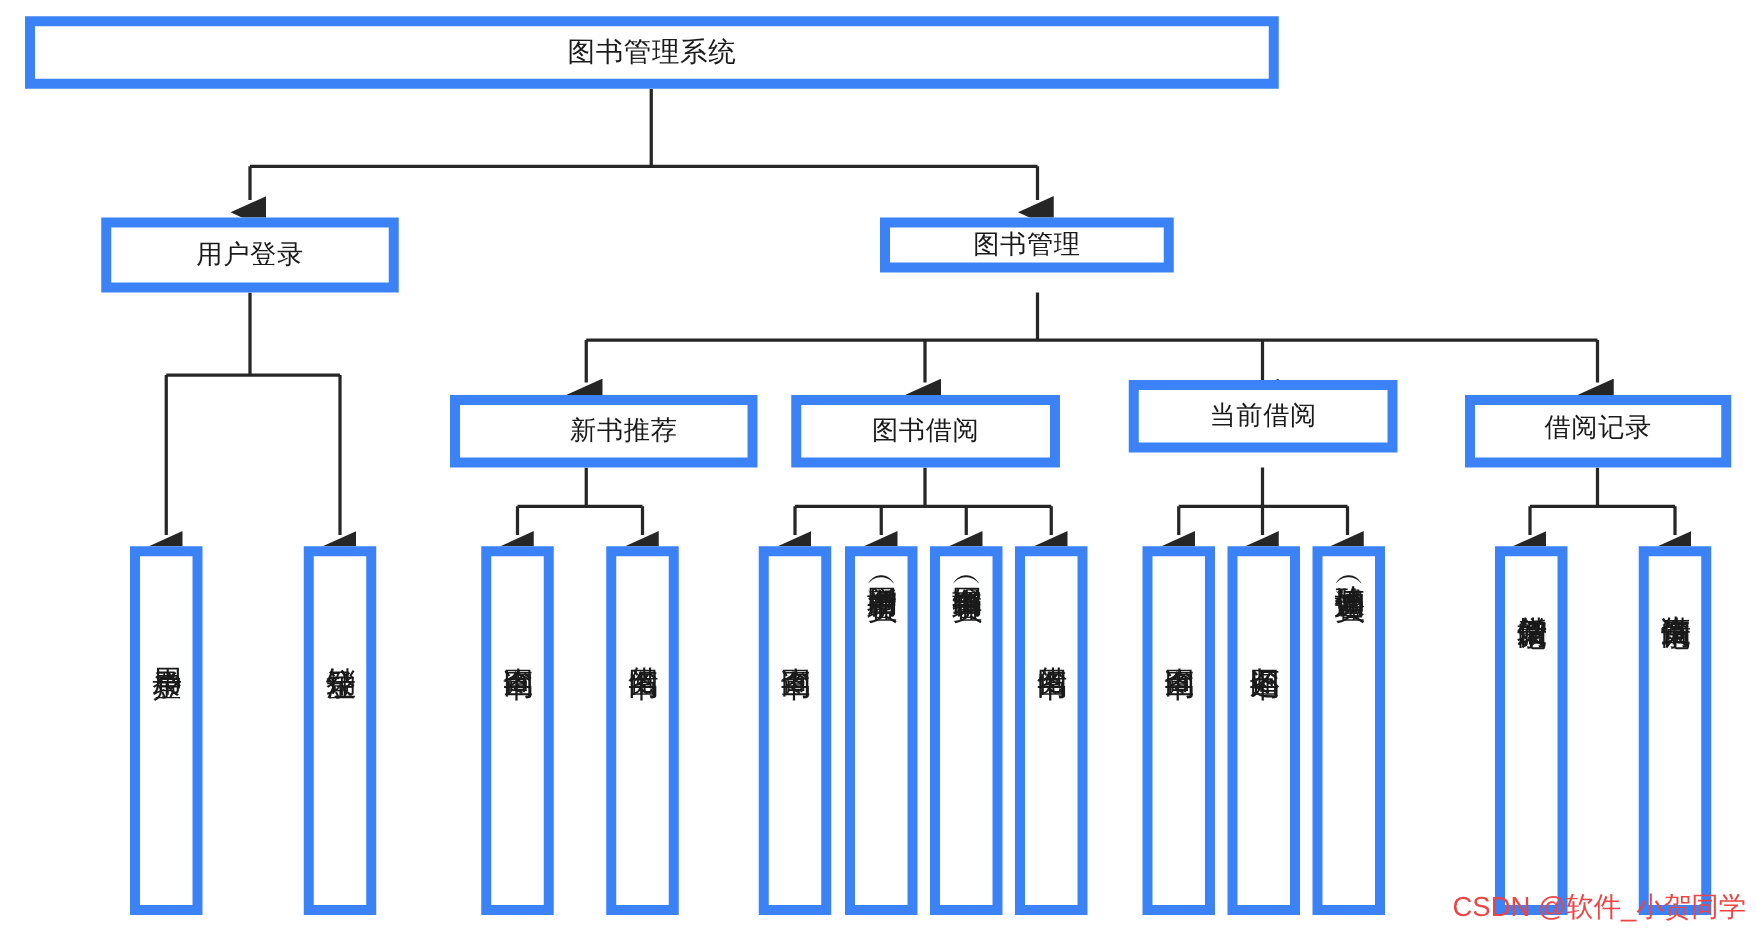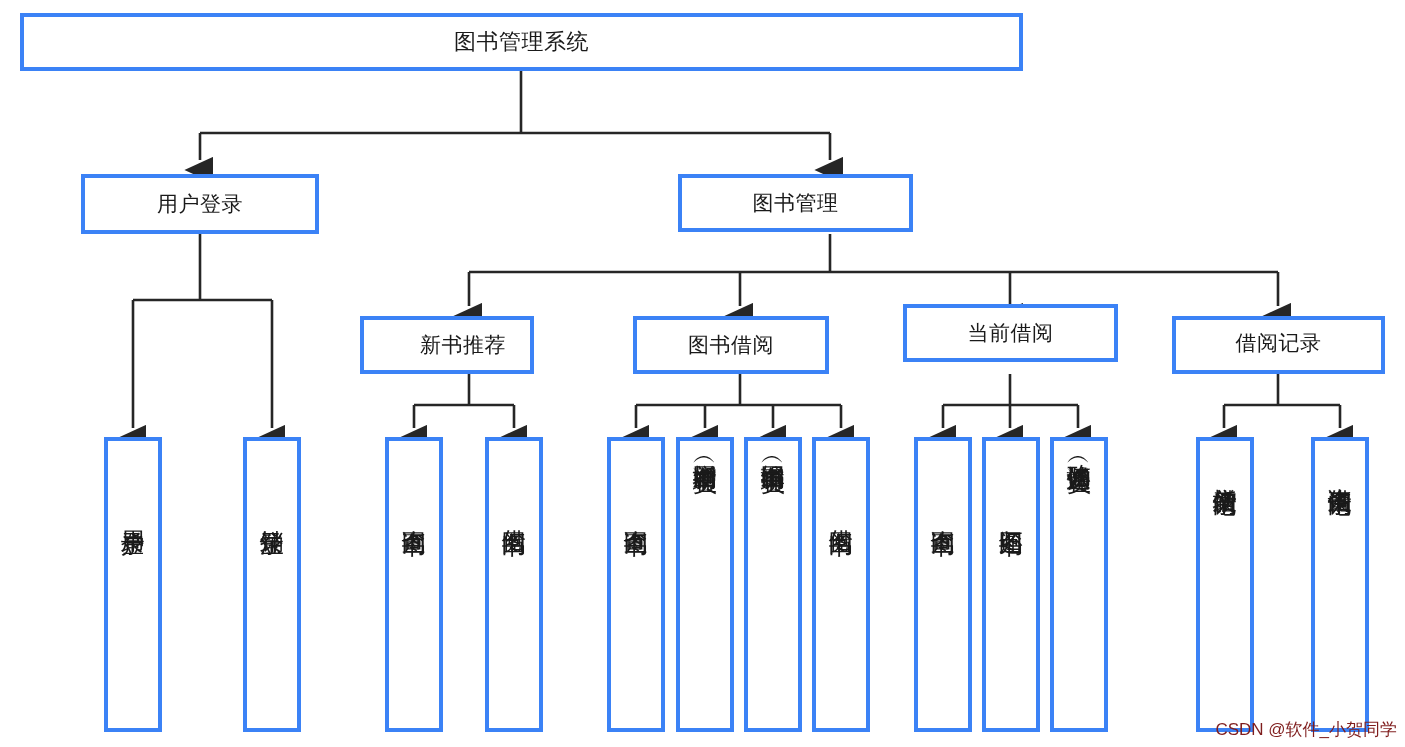--- a/index.html
+++ b/index.html
@@ -22,21 +22,21 @@
     left: 0;
     top: 0;
     width: 1405px;
     height: 747px;
     pointer-events: none;
   }
   .node {
     position: absolute;
     box-sizing: border-box;
     background: #ffffff;
-    border: 4px solid #3b82f6;
+    border: 8px solid #3b82f6;
     display: flex;
     align-items: center;
     justify-content: center;
     color: #1a1a1a;
   }
   .node .label {
     display: block;
     text-align: center;
     letter-spacing: 0.5px;
   }
@@ -58,22 +58,22 @@
     text-orientation: upright;
     font-size: 24px;
     line-height: 1.06;
     letter-spacing: 1px;
     white-space: nowrap;
   }
   .watermark {
     position: absolute;
     right: 8px;
     bottom: 6px;
-    font-size: 17px;
-    color: #7f1d1d;
+    font-size: 22px;
+    color: #ef4444;
     white-space: nowrap;
     user-select: none;
   }
 </style>
 </head>
 <body>
 
 <div id="canvas">
 
   <svg id="wires" viewBox="0 0 1405 747">
@@ -127,29 +127,29 @@
   </svg>
 
   <div class="node root horiz" style="left:20px; top:13px; width:1003px; height:58px;">
     <span class="label">图书管理系统</span>
   </div>
 
   <div class="node horiz" style="left:81px; top:174px; width:238px; height:60px;">
     <span class="label">用户登录</span>
   </div>
 
-  <div class="node horiz" style="left:678px; top:174px; width:235px; height:58px;">
+  <div class="node horiz" style="left:704px; top:174px; width:235px; height:44px;">
     <span class="label">图书管理</span>
   </div>
 
-  <div class="node horiz" style="left:360px; top:316px; width:174px; height:58px;padding-left:32px;">
+  <div class="node horiz" style="left:360px; top:316px; width:246px; height:58px;padding-left:32px;">
     <span class="label">新书推荐</span>
   </div>
 
-  <div class="node horiz" style="left:633px; top:316px; width:196px; height:58px;">
+  <div class="node horiz" style="left:633px; top:316px; width:215px; height:58px;">
     <span class="label">图书借阅</span>
   </div>
 
   <div class="node horiz" style="left:903px; top:304px; width:215px; height:58px;">
     <span class="label">当前借阅</span>
   </div>
 
   <div class="node horiz" style="left:1172px; top:316px; width:213px; height:58px;font-family:Liberation Mono, monospace;">
     <span class="label">借阅记录</span>
   </div>

